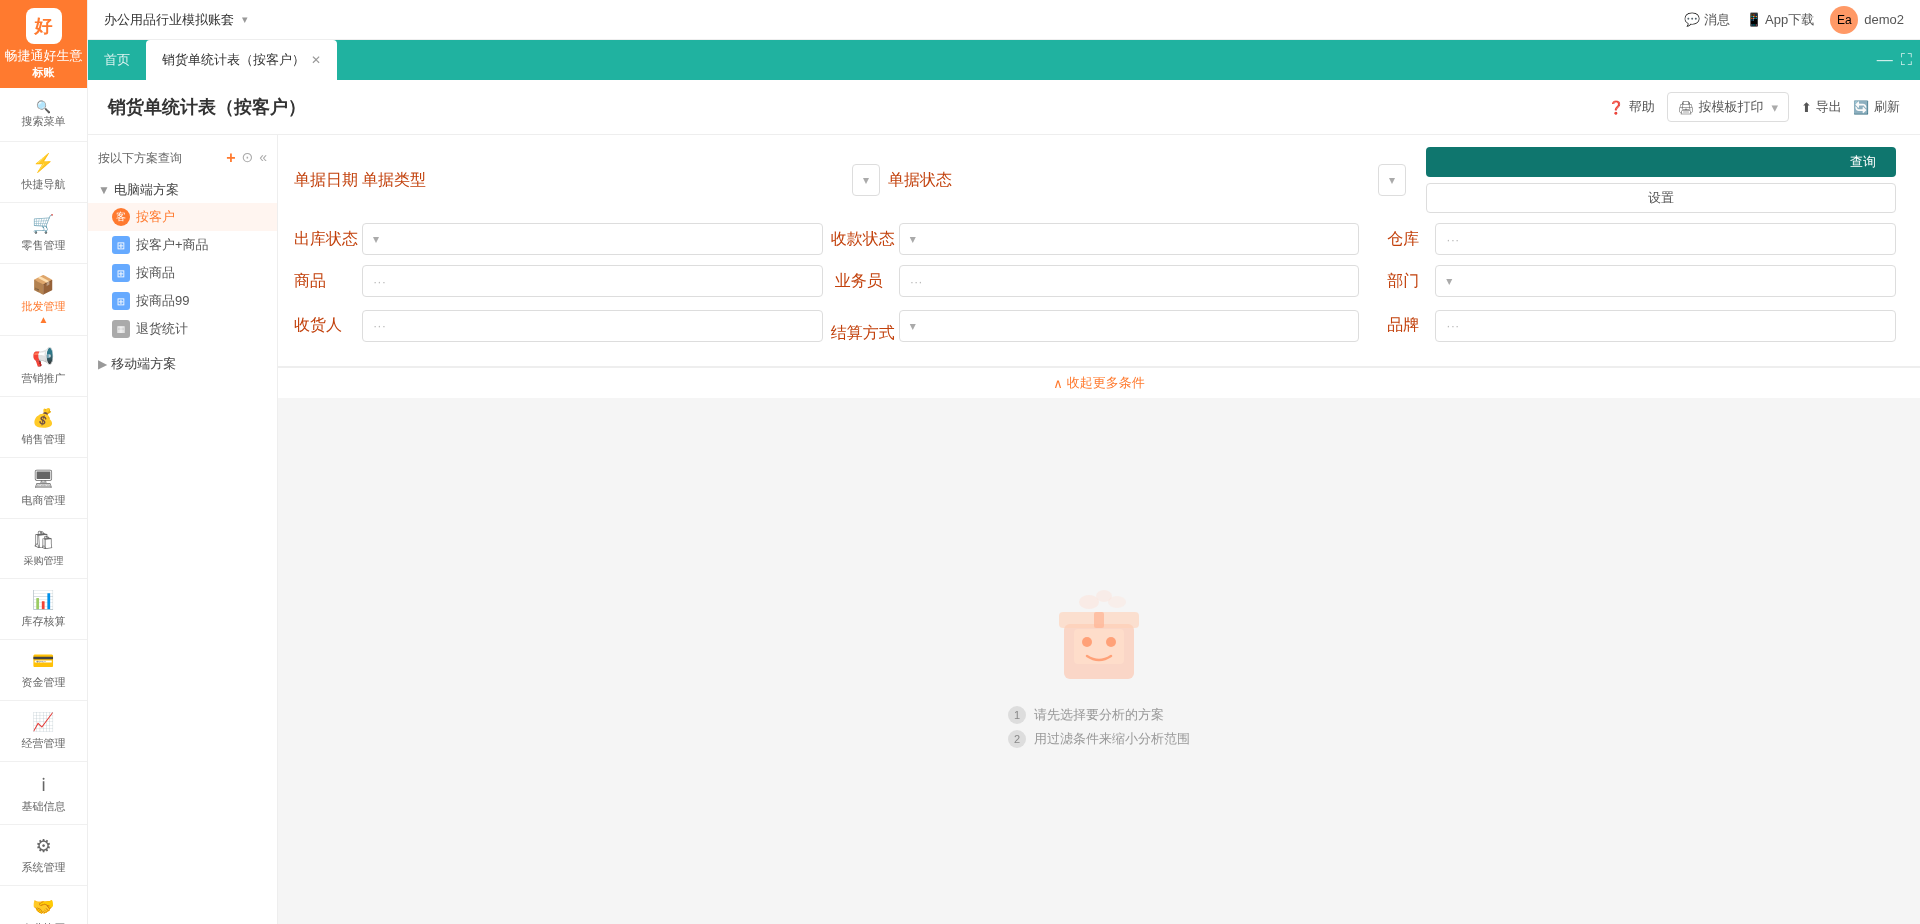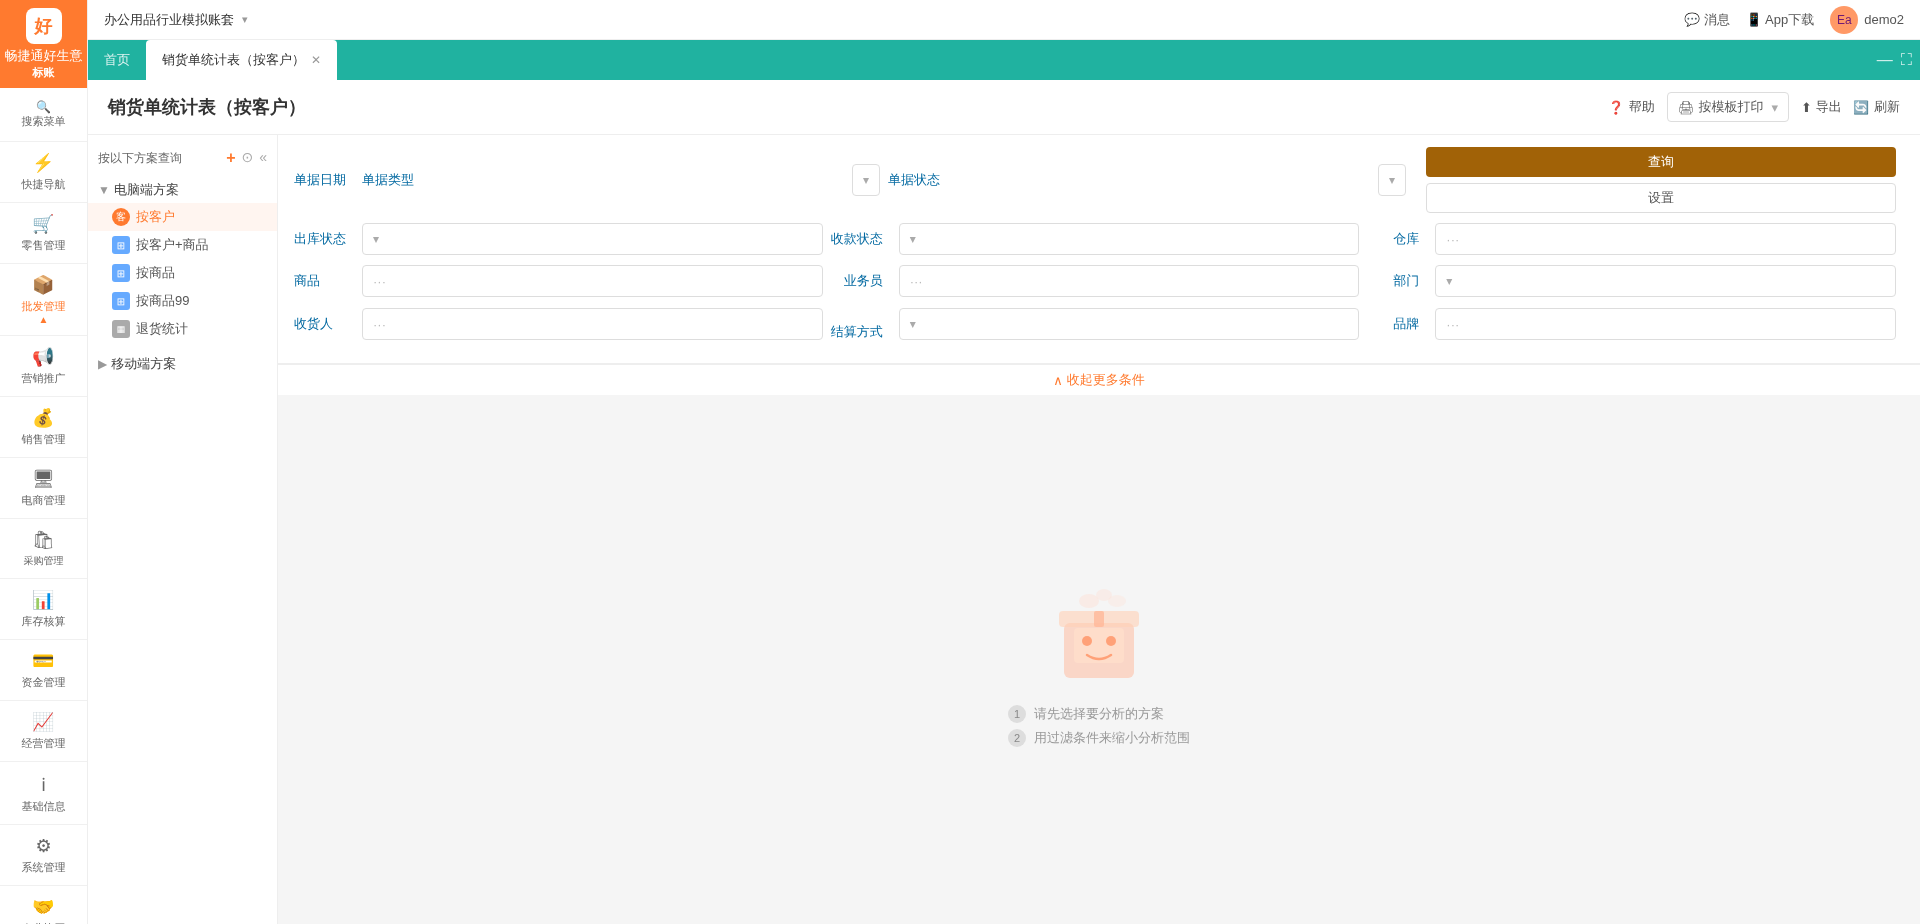--- a/index.html
+++ b/index.html
@@ -104,21 +104,21 @@
       color: #555;
     }
     .top-header-right .avatar {
       width: 28px;
       height: 28px;
       border-radius: 50%;
       background: #ff9966;
       display: flex;
       align-items: center;
       justify-content: center;
-      color: #701a75;
+      color: #000000;
       font-size: 12px;
     }
     .dropdown-arrow { color: #999; font-size: 11px; }
 
     
     .tab-bar {
       height: 40px;
       background: #20b2a0;
       display: flex;
       align-items: center;
@@ -174,27 +174,28 @@
       font-size: 13px;
       color: #555;
     }
     .page-actions .action-btn {
       display: flex;
       align-items: center;
       gap: 4px;
       cursor: pointer;
     }
     .btn-query {
-      background: #a16207;
+      background: #0f766e;
       color: white;
       border: none;
       padding: 6px 20px;
       border-radius: 4px;
       cursor: pointer;
       font-size: 13px;
+      text-align: right;
     }
     .btn-settings {
       background: #fff;
       color: #555;
       border: 1px solid #ddd;
       padding: 5px 16px;
       border-radius: 4px;
       cursor: pointer;
       font-size: 13px;
     }
@@ -360,22 +361,22 @@
       border-radius: 50%;
       background: #ddd;
       display: flex;
       align-items: center;
       justify-content: center;
       font-size: 11px;
       color: #888;
       flex-shrink: 0;
     }
     .filter-cell-label {
-      font-size: 13px;
-      color: #0369a1;
+      font-size: 16px;
+      color: #c2410c;
       white-space: nowrap;
       width: 60px;
       flex-shrink: 0;
     }
     .filter-cell-input {
       flex: 1;
       border: 1px solid #ddd;
       border-radius: 4px;
       padding: 5px 10px;
       font-size: 13px;

